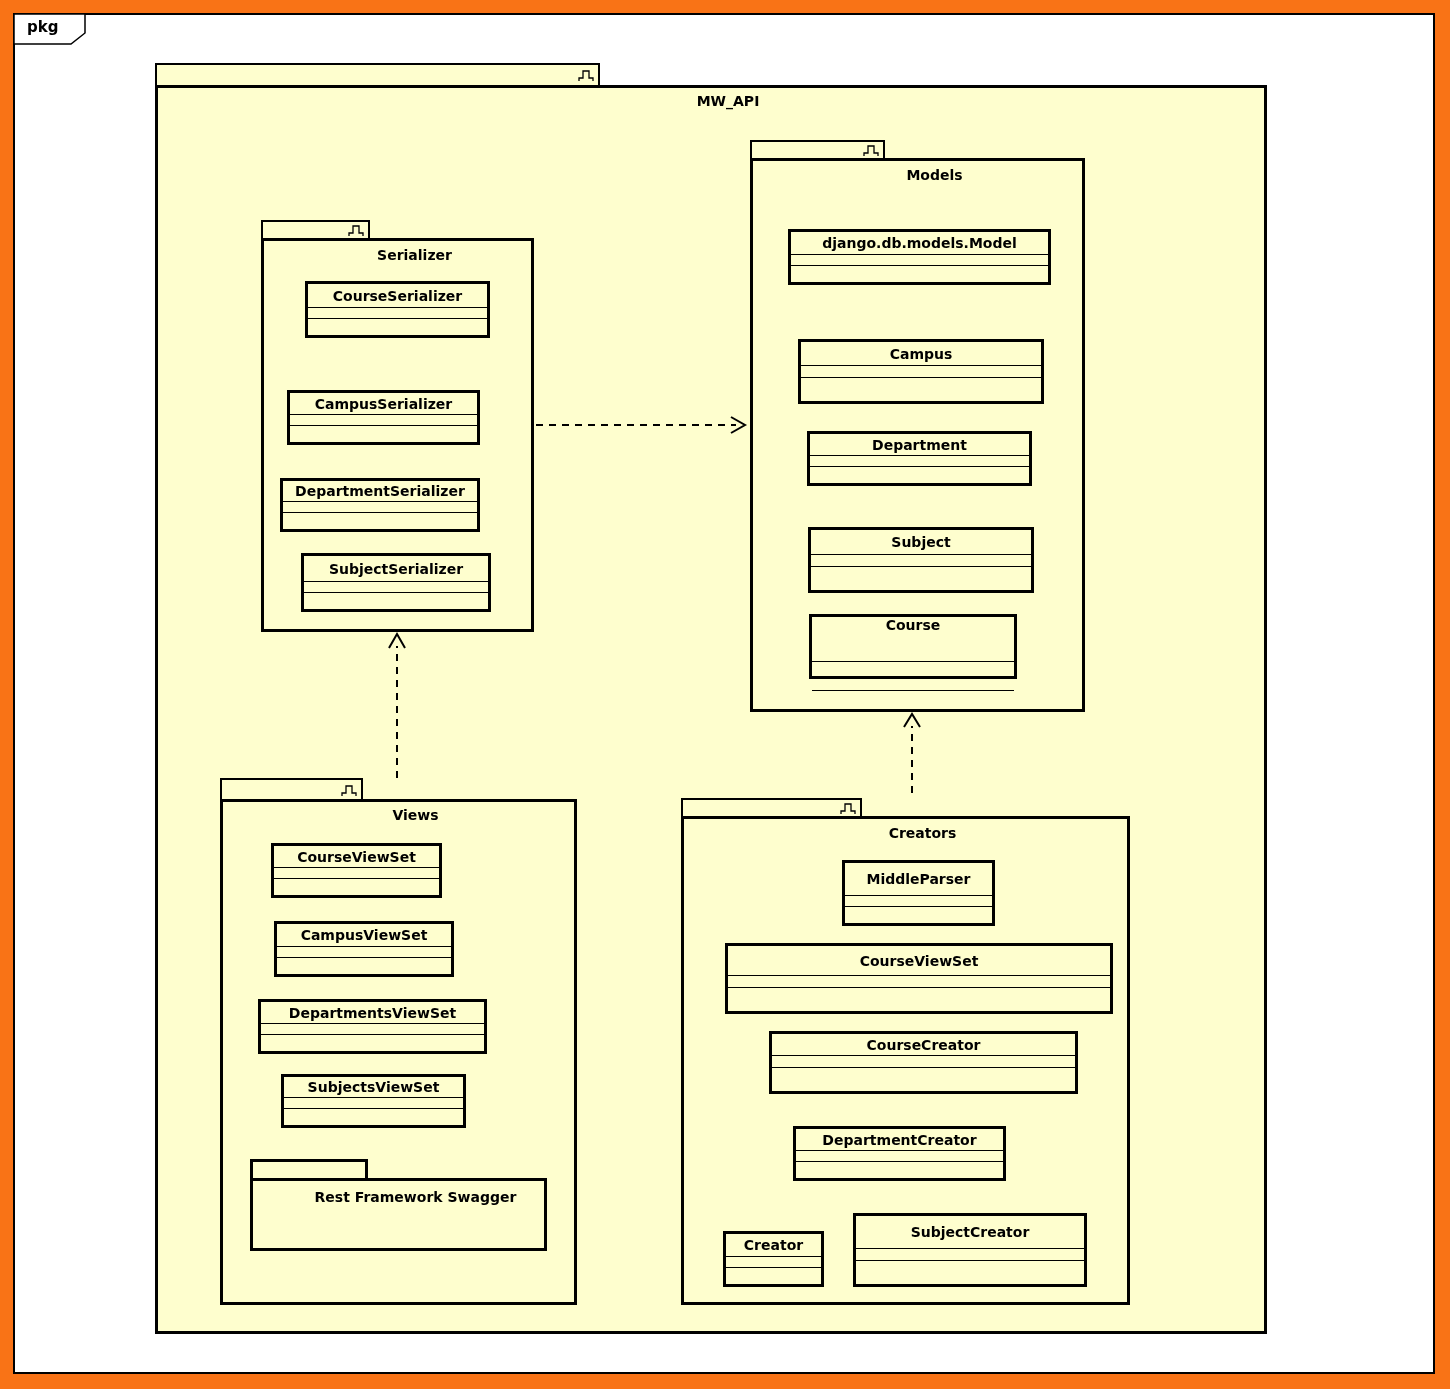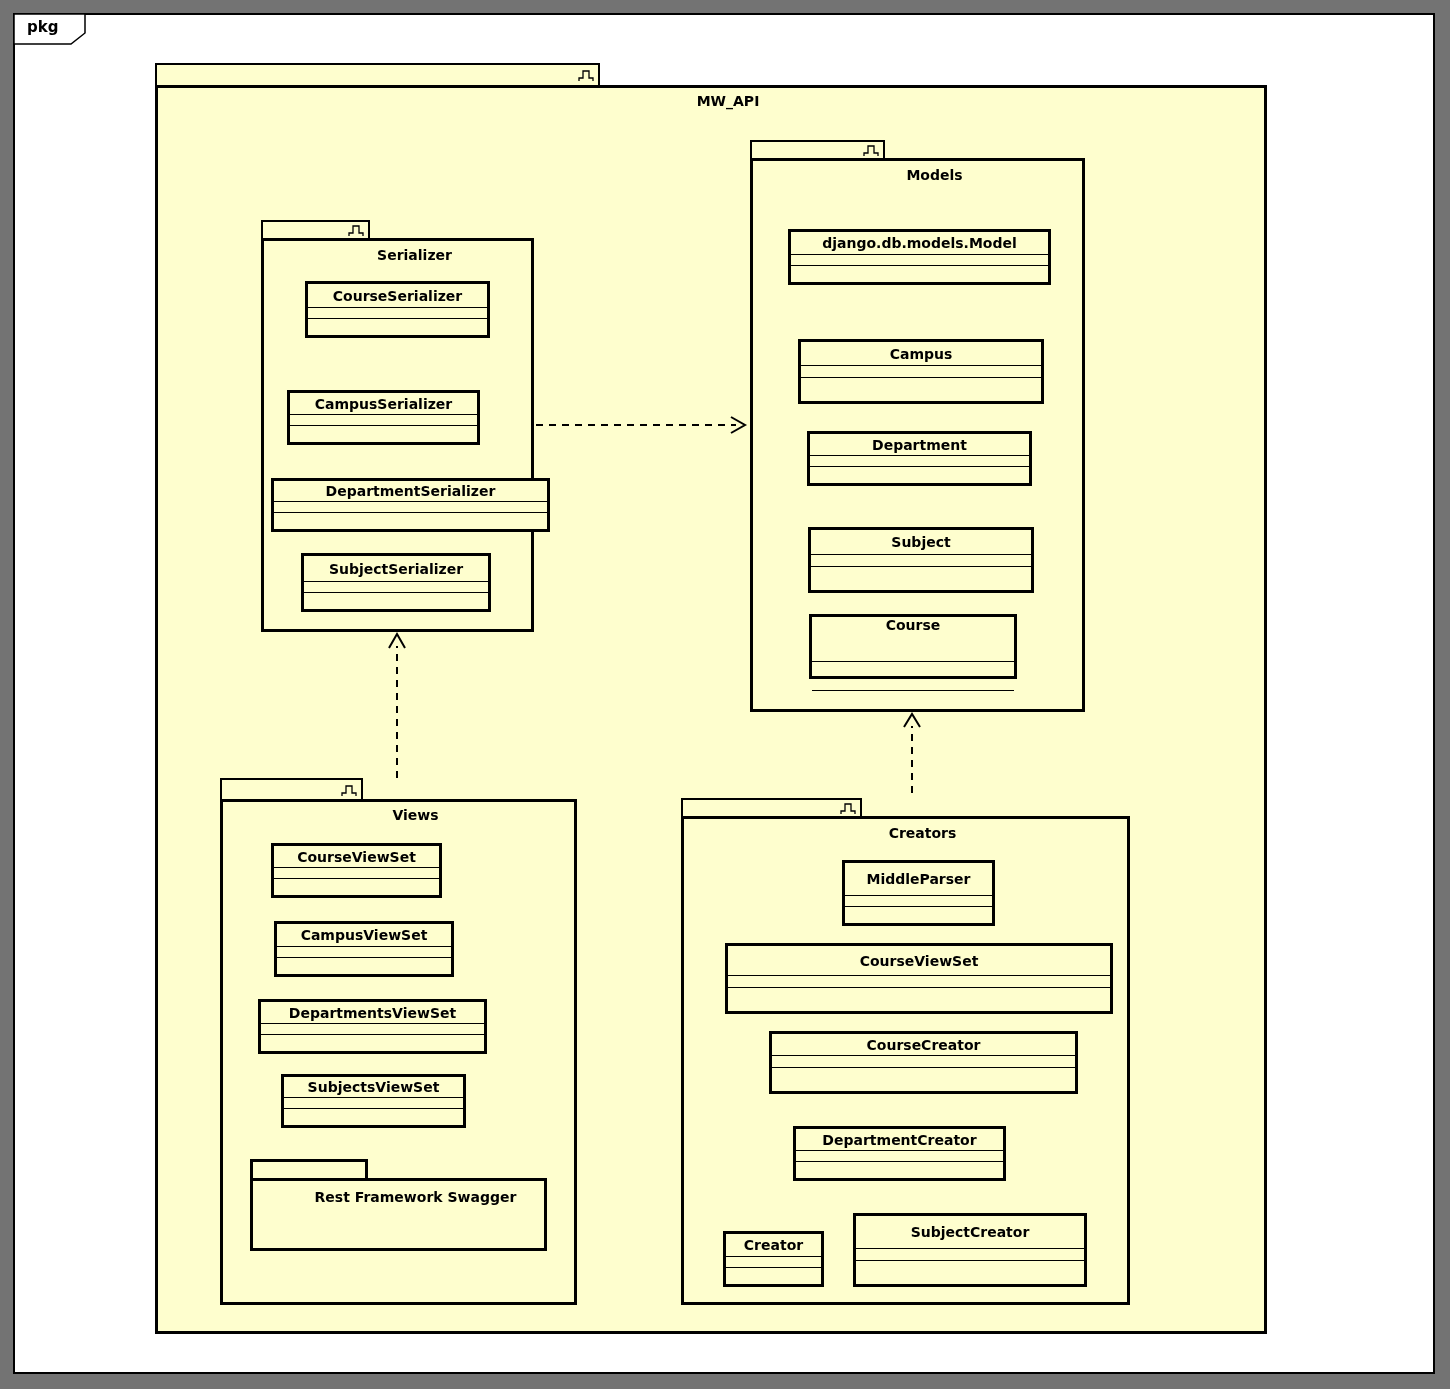--- a/index.html
+++ b/index.html
@@ -1,17 +1,17 @@
 <!DOCTYPE html>
 <html><head>
 <meta charset="utf-8">
 <style>
   html,body{margin:0;padding:0;background:#ffffff;}
   body{font-family:"DejaVu Sans","Liberation Sans",sans-serif;color:#000;}
-  .canvas{position:relative;width:1450px;height:1389px;background:#737373;overflow:hidden;
+  .canvas{position:relative;width:1450px;height:1389px;background:#f97316;overflow:hidden;
           --fill:#FEFECE;--line:#000;}
   
   .frame{position:absolute;left:13px;top:13px;width:1422px;height:1361px;
          border:2px solid var(--line);box-sizing:border-box;background:#fff;}
   .frame-tab{position:absolute;left:13px;top:13px;width:74px;height:32px;}
   .frame-tab-label{position:absolute;left:27px;top:18px;font-size:15px;font-weight:bold;}
   
   .ptab{position:absolute;box-sizing:border-box;background:var(--fill);
         border:2px solid var(--line);border-bottom:none;
         display:flex;align-items:center;justify-content:flex-end;padding-right:4px;}
@@ -61,21 +61,21 @@
   <div class="cls" style="left:305px;top:281px;width:185px;height:57px;">
     <div class="cls-name">CourseSerializer</div>
     <div class="c-attr"></div>
     <div class="c-ops"></div>
   </div>
   <div class="cls" style="left:287px;top:390px;width:193px;height:55px;">
     <div class="cls-name">CampusSerializer</div>
     <div class="c-attr"></div>
     <div class="c-ops"></div>
   </div>
-  <div class="cls" style="left:271px;top:478px;width:279px;height:54px;">
+  <div class="cls" style="left:280px;top:478px;width:200px;height:54px;">
     <div class="cls-name">DepartmentSerializer</div>
     <div class="c-attr"></div>
     <div class="c-ops"></div>
   </div>
   <div class="cls" style="left:301px;top:553px;width:190px;height:59px;">
     <div class="cls-name">SubjectSerializer</div>
     <div class="c-attr"></div>
     <div class="c-ops"></div>
   </div>
 

